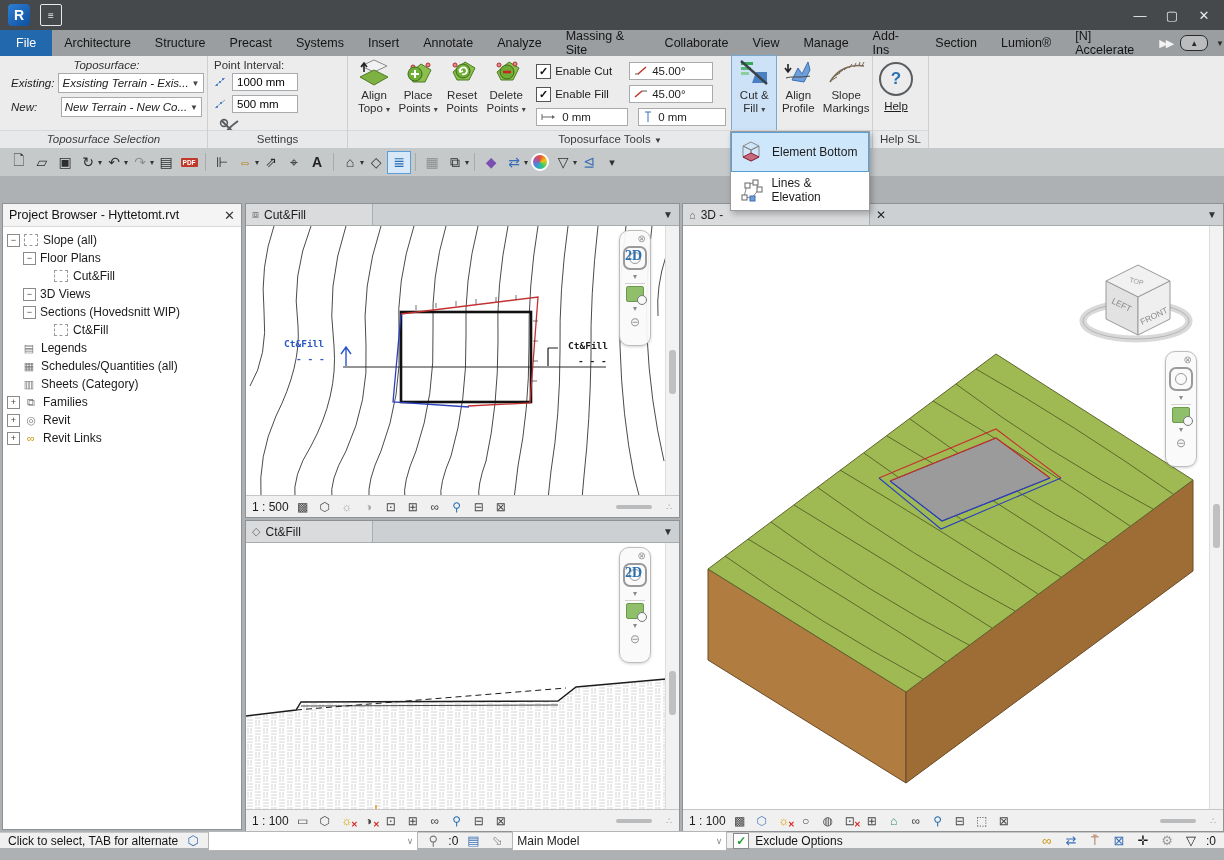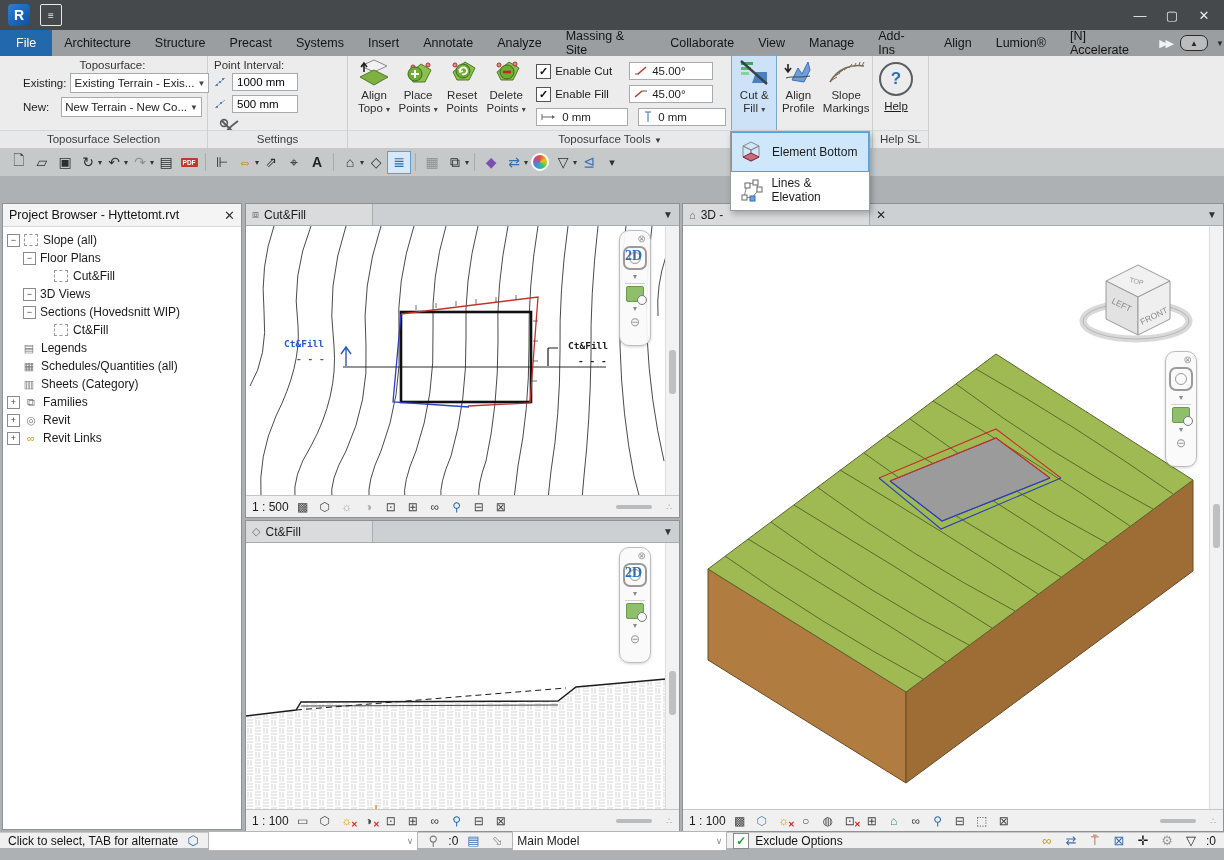--- a/index.html
+++ b/index.html
@@ -112,38 +112,38 @@
   <div class="mtab">Precast</div>
   <div class="mtab">Systems</div>
   <div class="mtab">Insert</div>
   <div class="mtab">Annotate</div>
   <div class="mtab">Analyze</div>
   <div class="mtab">Massing &amp; Site</div>
   <div class="mtab">Collaborate</div>
   <div class="mtab">View</div>
   <div class="mtab">Manage</div>
   <div class="mtab">Add-Ins</div>
-  <div class="mtab">Align</div>
+  <div class="mtab">Section</div>
   <div class="mtab">Lumion®</div>
   <div class="mtab">[N] Accelerate</div>
   <div class="menu-right">
     <span class="chev2">▶▶</span>
     <span class="collapse-pill">▲</span>
     <span style="color:#2a2a2a;font-size:8px;">▼</span>
   </div>
 </div>
 
 <div class="ribbon">
 
-  <div class="rpanel" style="width:208px;padding:3px 5px 18px 23px;">
+  <div class="rpanel" style="width:208px;padding:3px 5px 18px 11px;font-style:italic;">
     <div style="text-align:center;font-size:11.5px;color:#333;margin-bottom:2px;">Toposurface:</div>
     <div class="rrow" style="margin-bottom:4px;">
       <span style="width:46px;font-size:11.5px;">Existing:</span>
       <div class="rcombo" style="flex:1;">
-        <span class="cv">Existing Terrain - Exis...</span>
+        <span class="cv">Exsisting Terrain - Exis...</span>
           <span class="ca">▼</span>
       </div>
     </div>
     <div class="rrow">
       <span style="width:46px;font-size:11.5px;">New:</span>
       <div class="rcombo" style="flex:1;">
         <span class="cv">New Terrain - New Co...</span>
           <span class="ca">▼</span>
       </div>
     </div>

